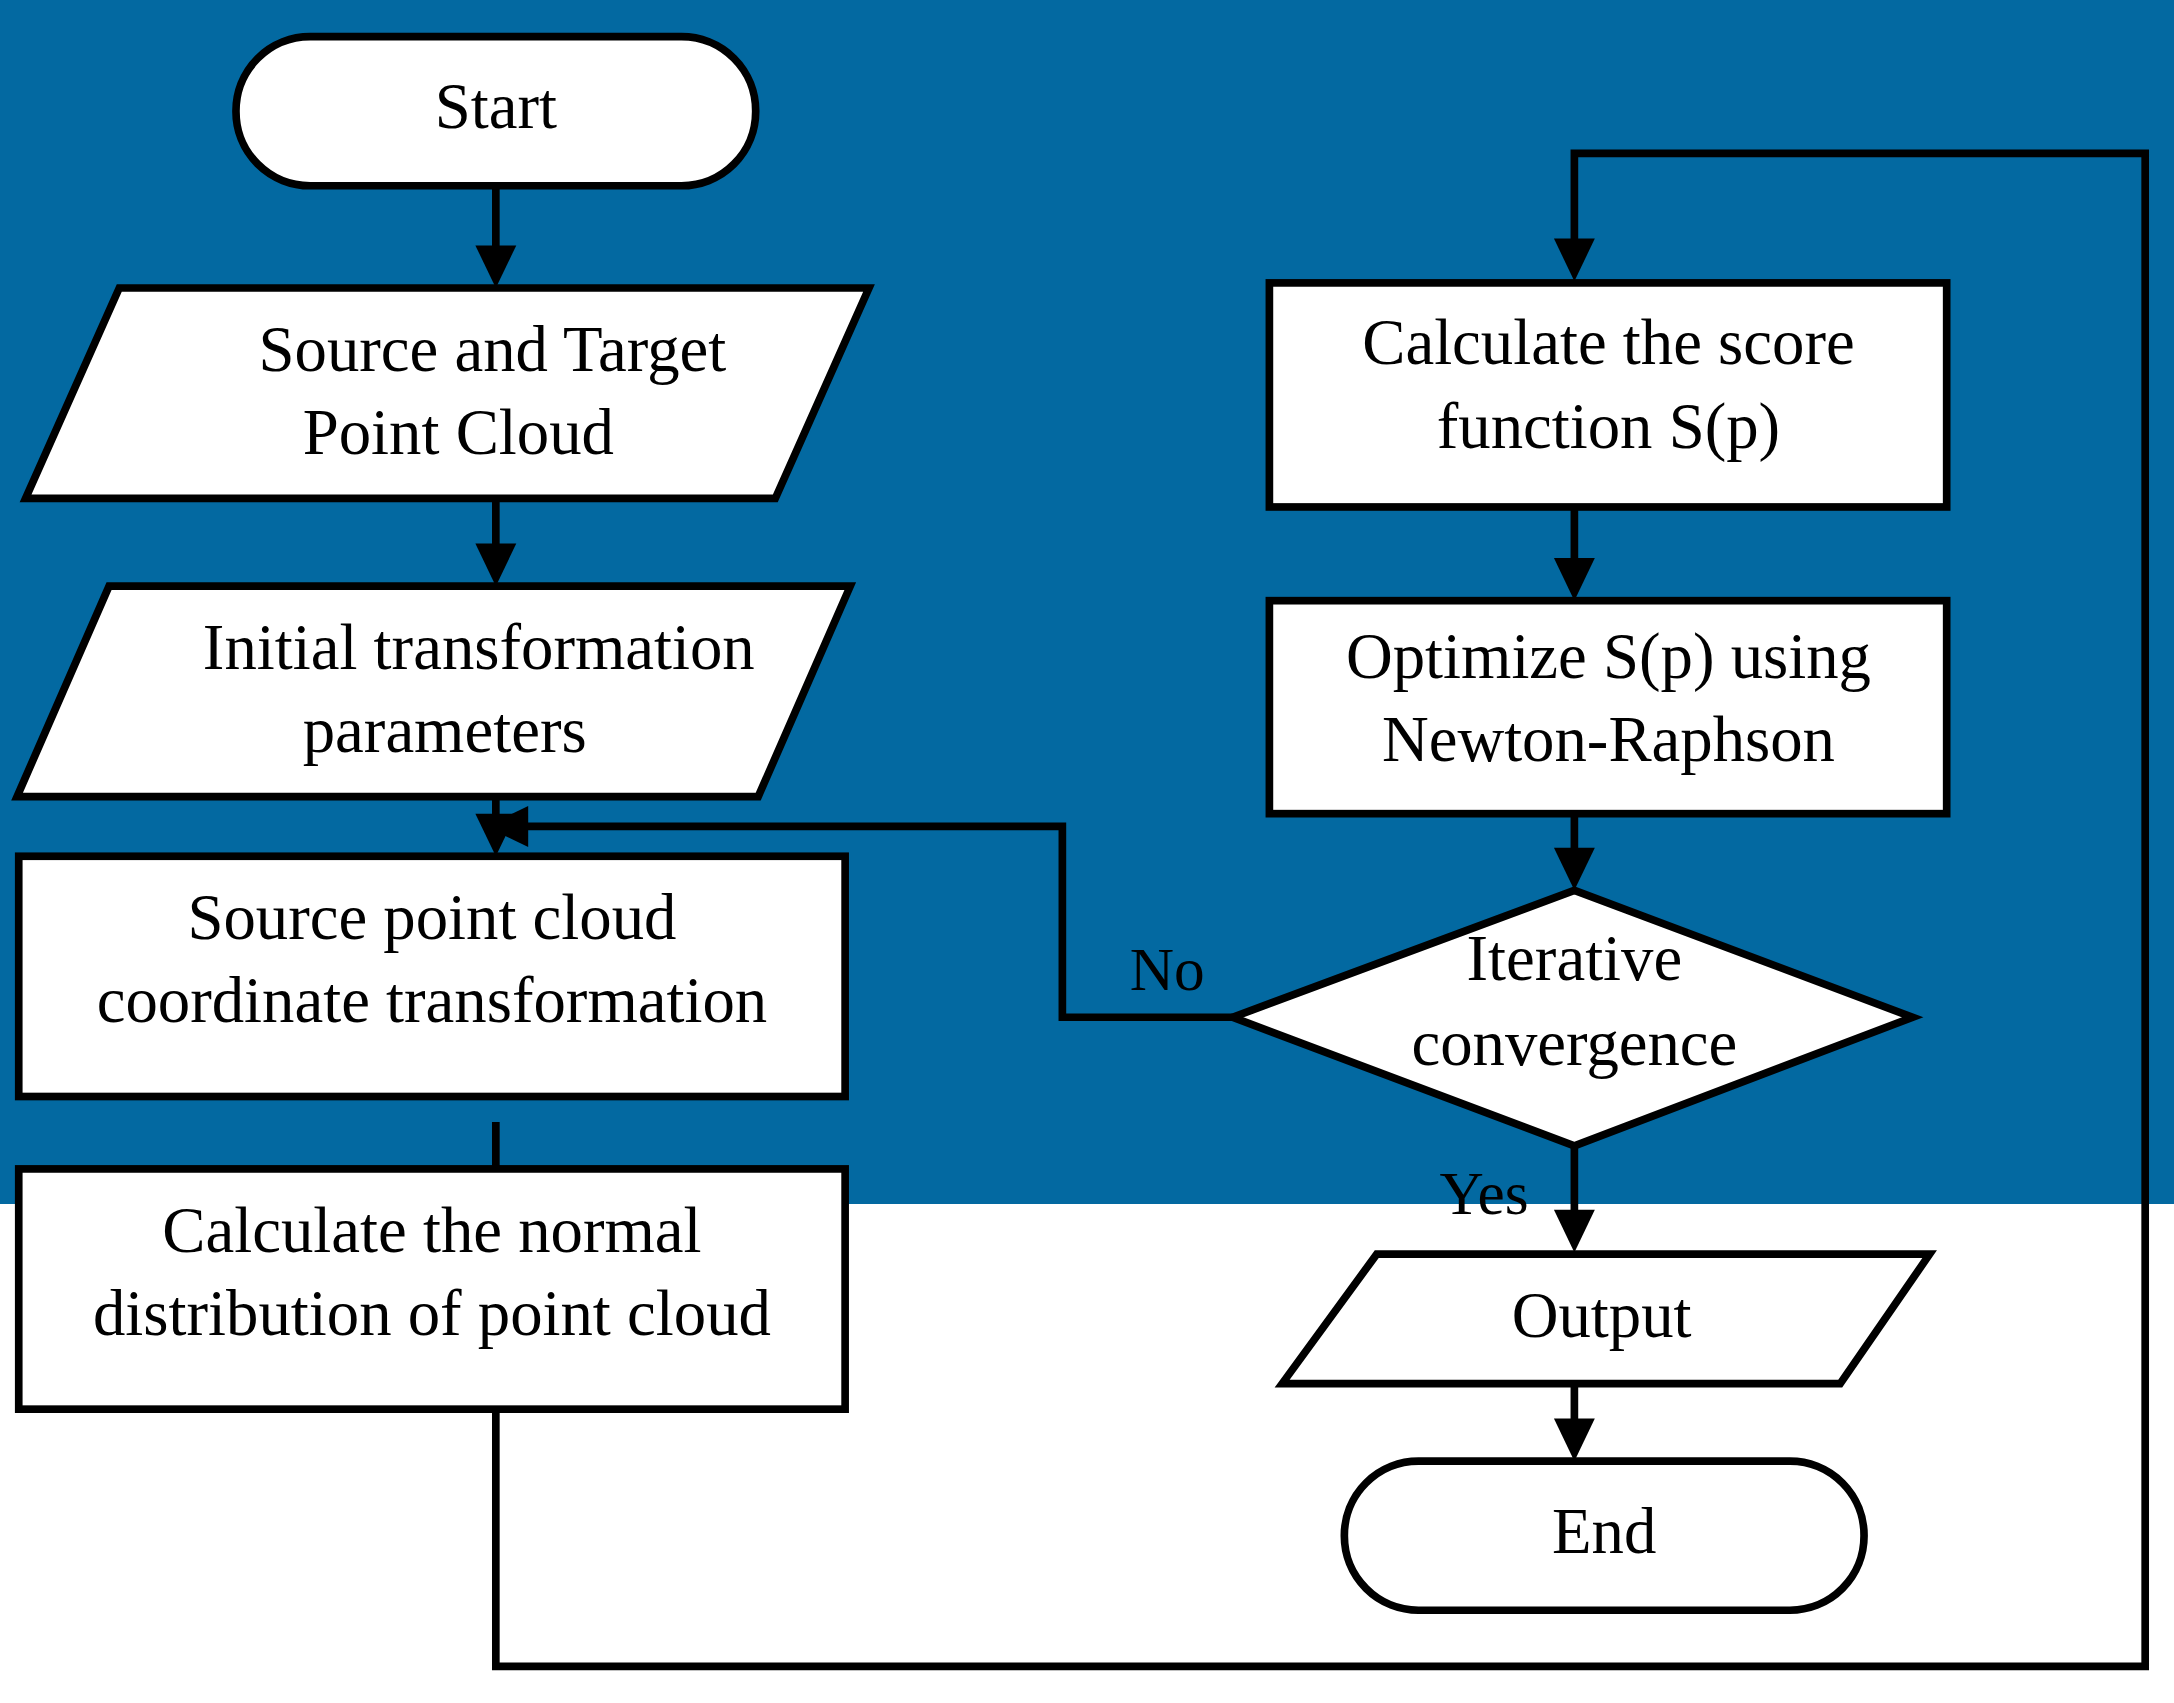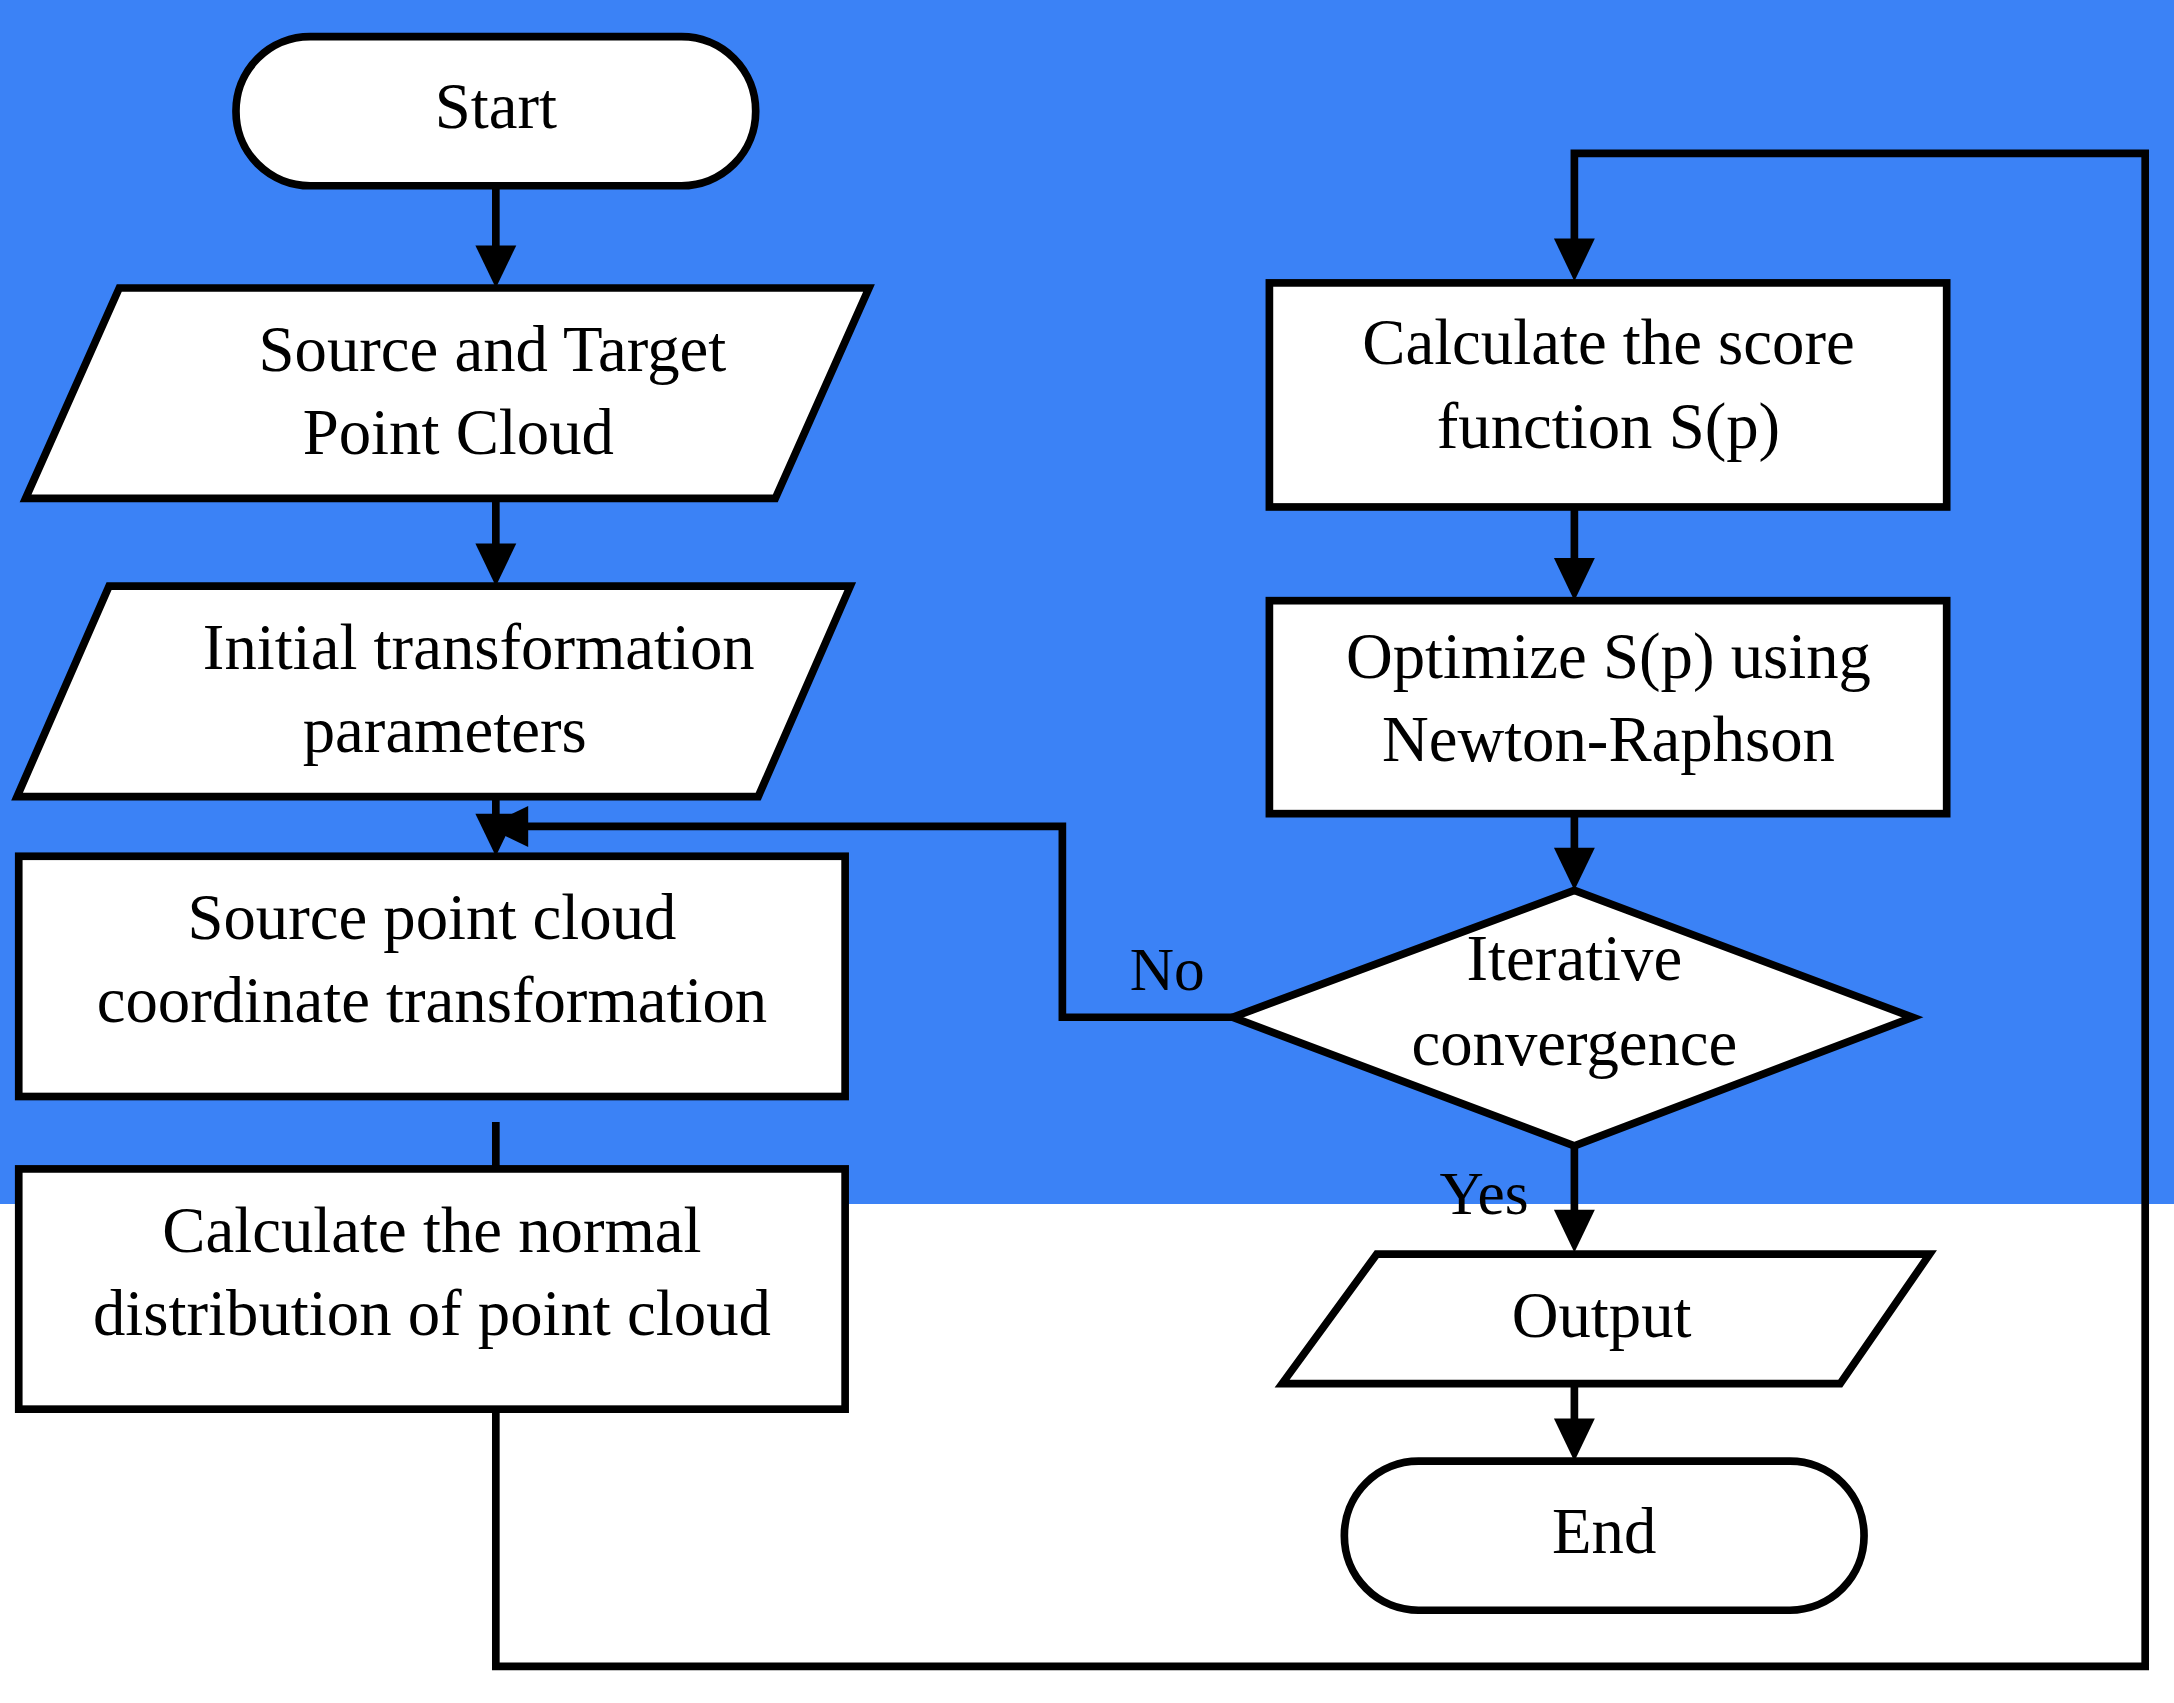--- a/index.html
+++ b/index.html
@@ -11,21 +11,21 @@
   body {
     width: 2175px;
     height: 1704px;
     overflow: hidden;
     font-family: "Liberation Serif", "DejaVu Serif", serif;
   }
   #flow-root {
     position: relative;
     width: 2175px;
     height: 1204px;
-    background: #3b82f6;
+    background: #0369a1;
   }
   svg#flow-svg {
     position: absolute;
     left: 0;
     top: 0;
     width: 2175px;
     height: 1704px;
     display: block;
   }
   .shape-stroke {

